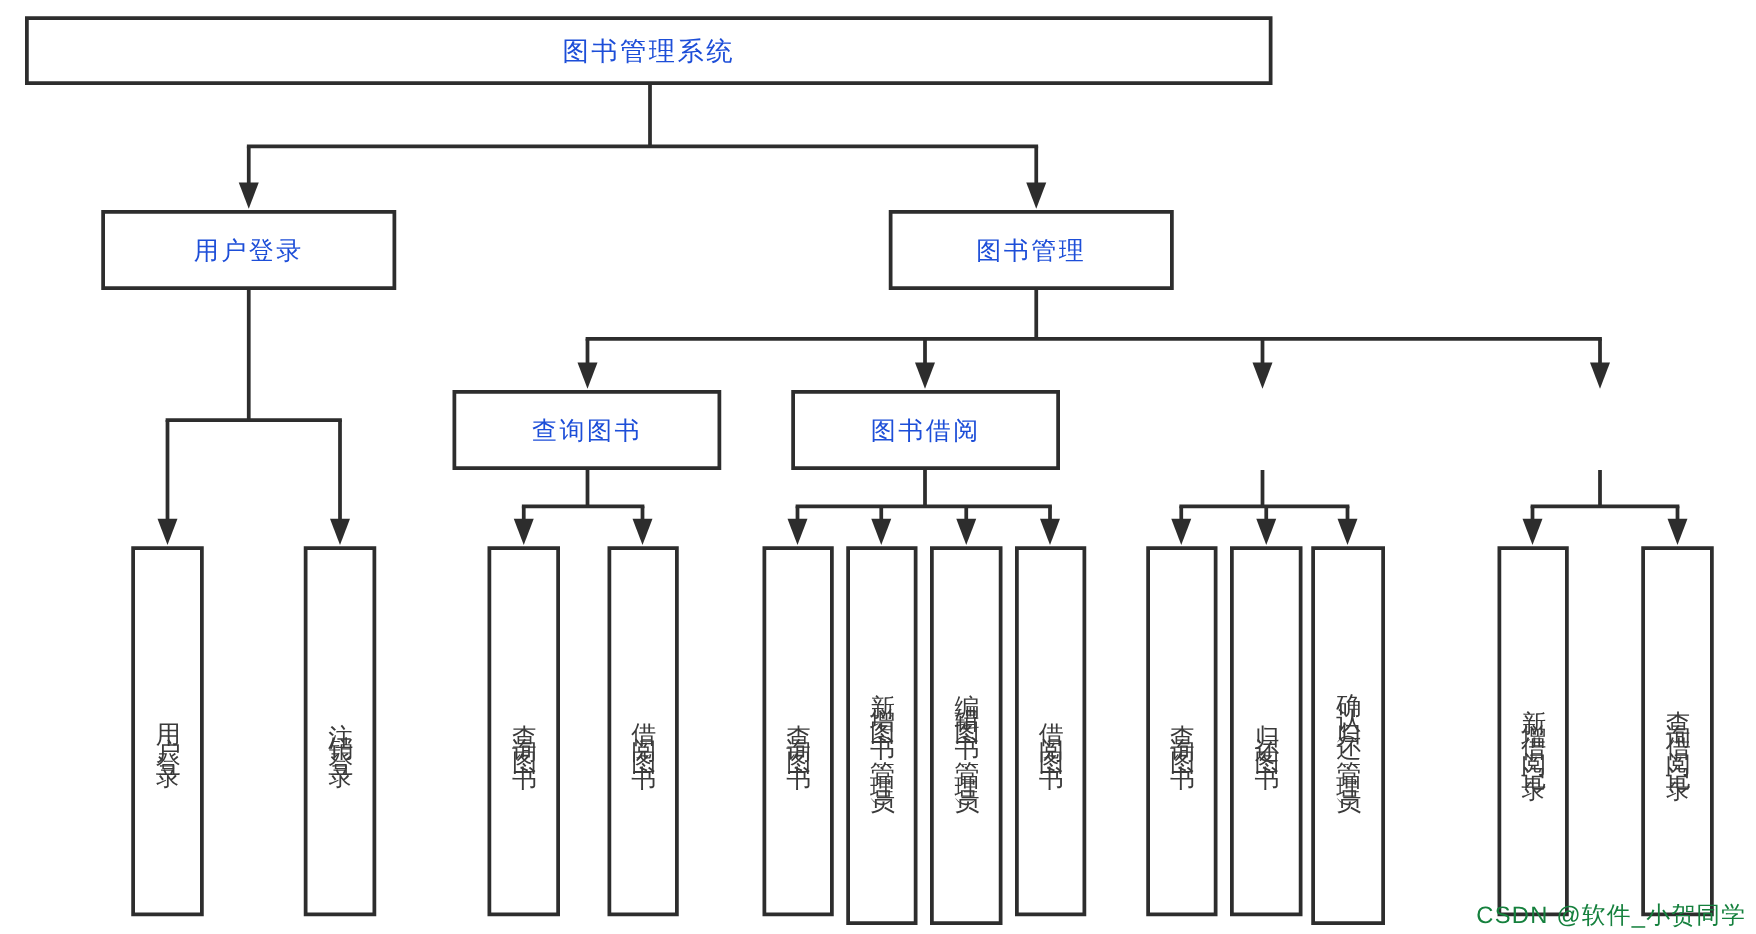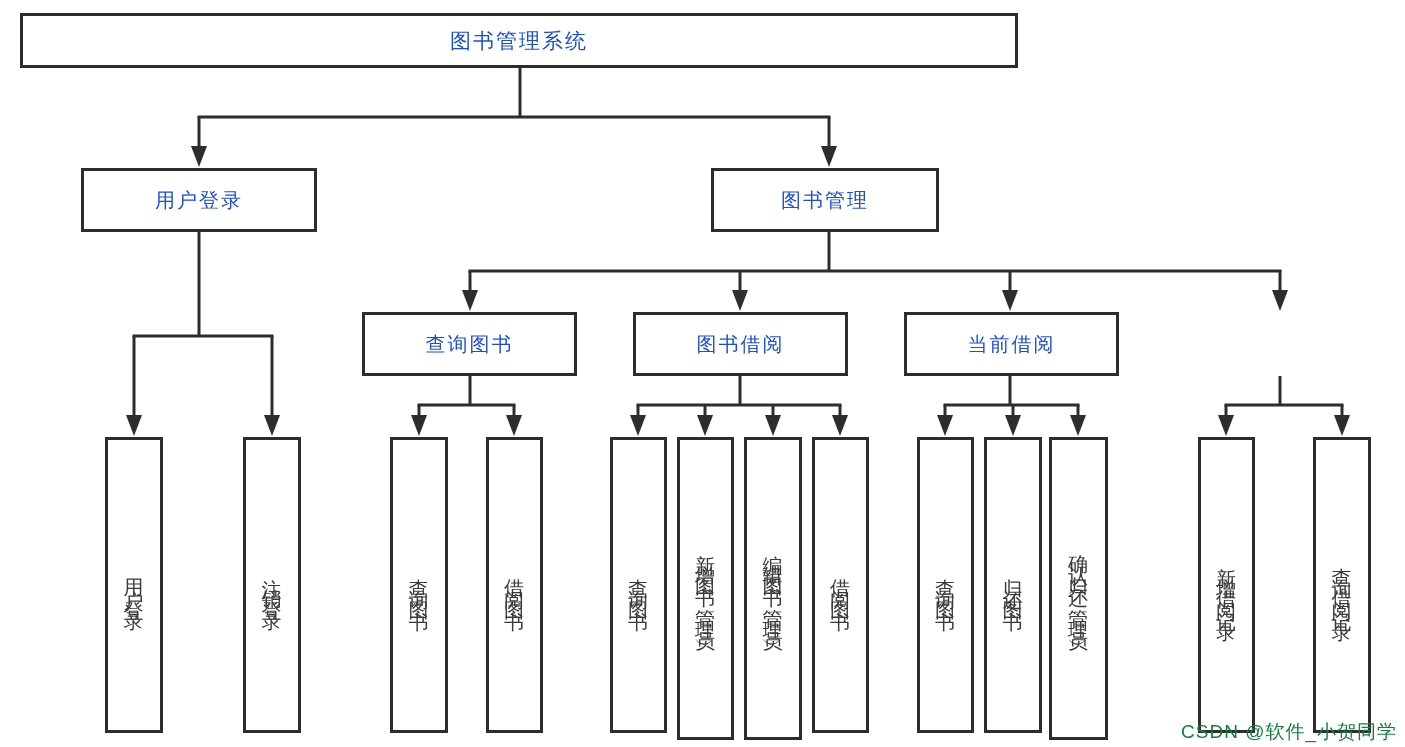--- a/index.html
+++ b/index.html
@@ -104,23 +104,20 @@
   <div class="node hbox" style="left:711px;top:168px;width:228px;height:64px">
     <span>图书管理</span>
   </div>
 
   <div class="node hbox" style="left:362px;top:312px;width:215px;height:64px">
     <span>查询图书</span>
   </div>
   <div class="node hbox" style="left:633px;top:312px;width:215px;height:64px">
     <span>图书借阅</span>
   </div>
-  <div class="node hbox" style="left:904px;top:312px;width:215px;height:64px">
-    <span>当前借阅</span>
-  </div>
 
   <div class="node vbox" style="left:105px;top:437px;width:58px;height:296px">
     <span>用户登录</span>
   </div>
   <div class="node vbox" style="left:243px;top:437px;width:58px;height:296px">
     <span>注销登录</span>
   </div>
 
   <div class="node vbox" style="left:390px;top:437px;width:58px;height:296px">
     <span>查询图书</span>

